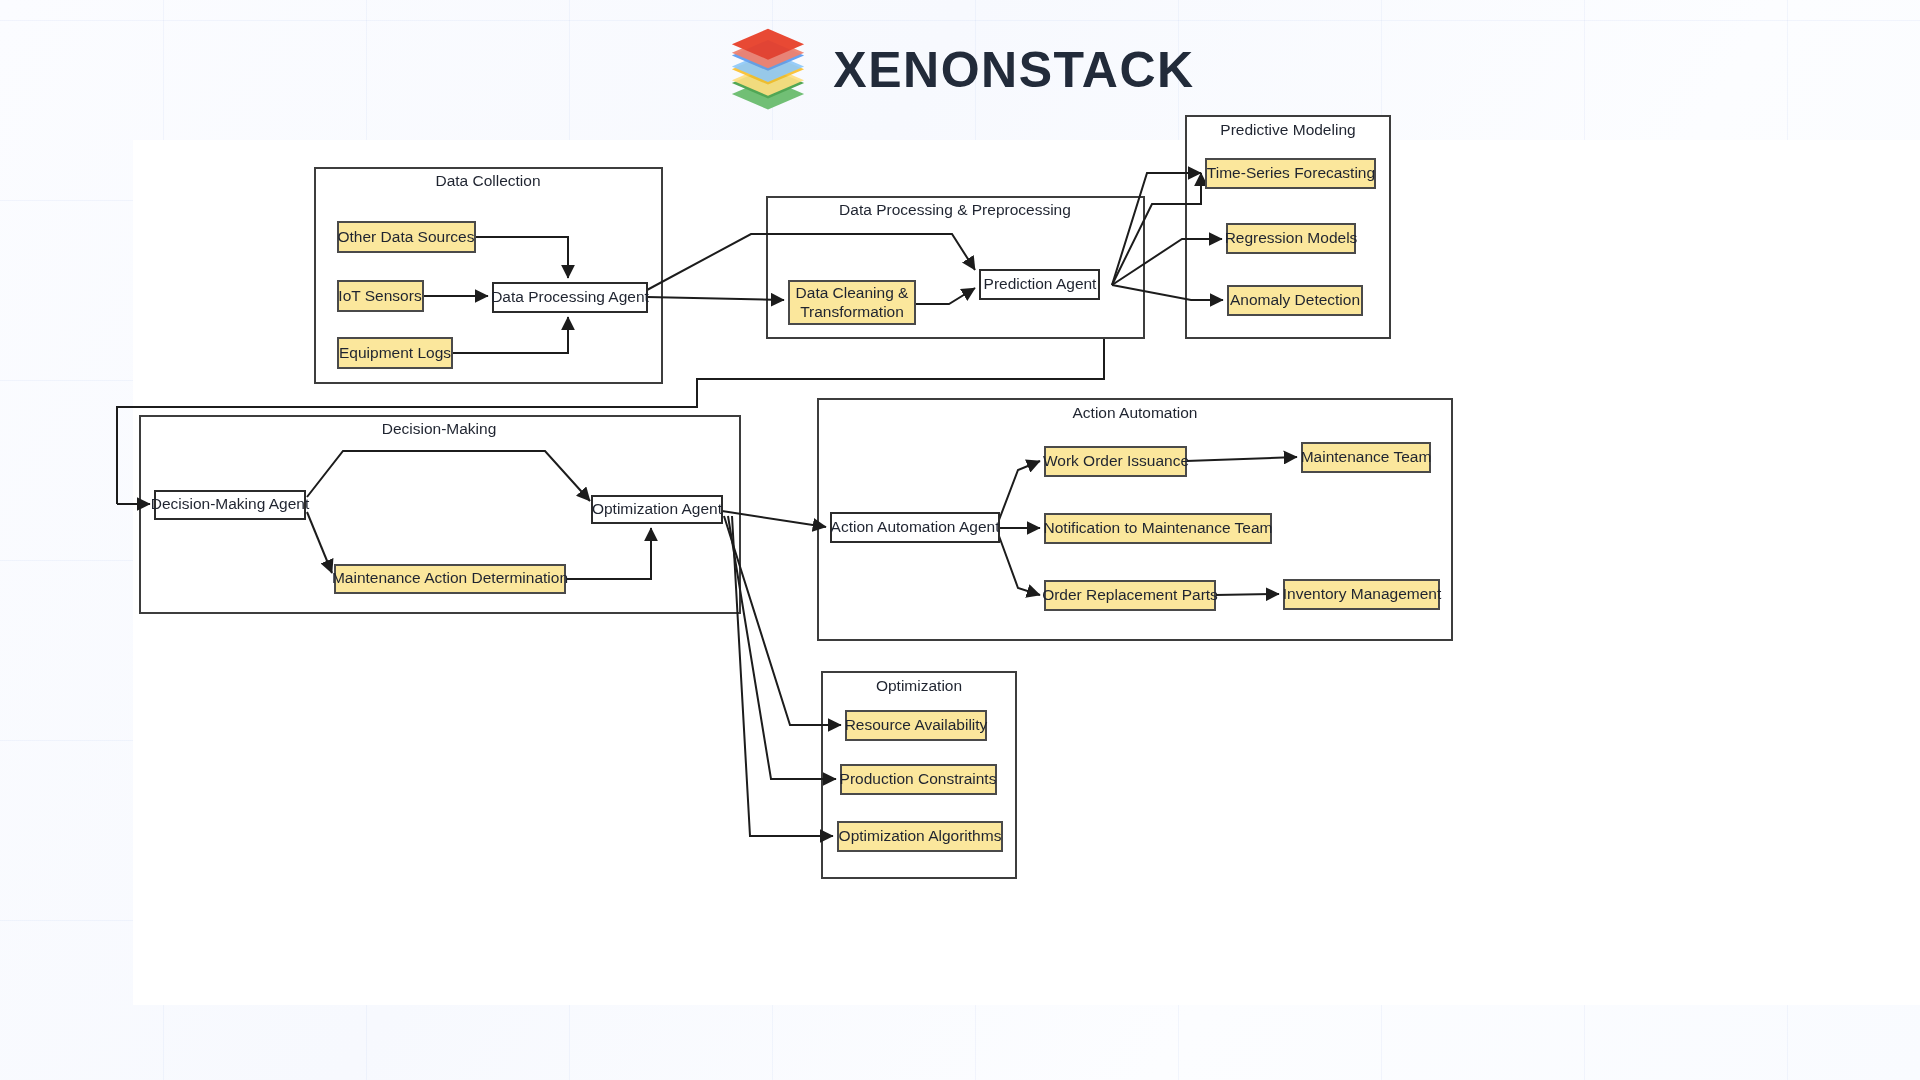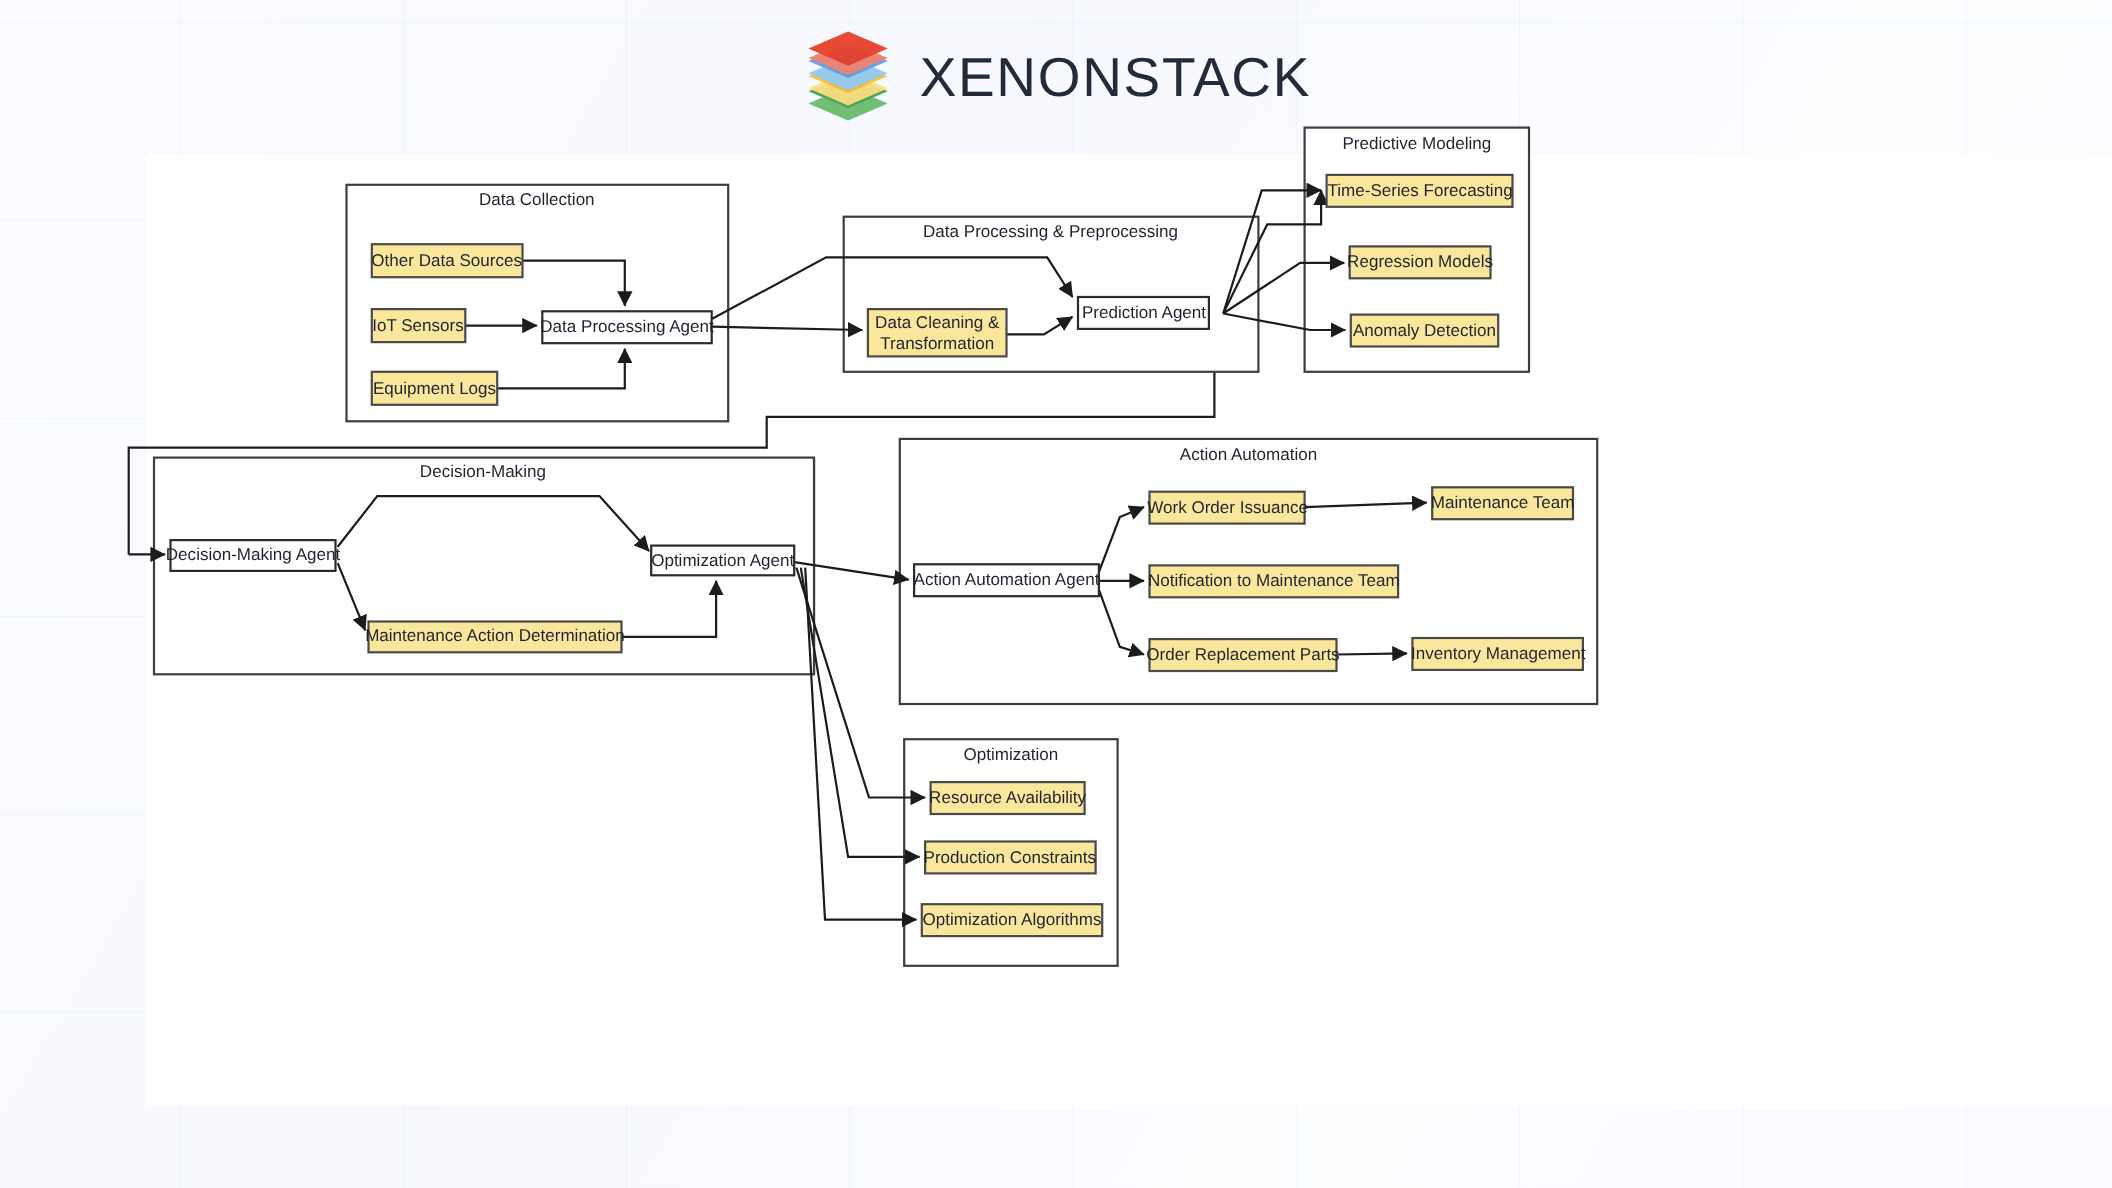--- a/index.html
+++ b/index.html
@@ -43,21 +43,21 @@
     top: 22px;
     width: 1920px;
     height: 96px;
     display: flex;
     align-items: center;
     justify-content: center;
     gap: 22px;
   }
   #brand-name {
     font-size: 50px;
-    font-weight: 400;
+    font-weight: 700;
     letter-spacing: 1.5px;
     color: #222b3a;
     font-family: "Liberation Sans", sans-serif;
   }
   #logo { width: 86px; height: 86px; display:block; }
   #diagram {
     position: absolute;
     left: 0;
     top: 0;
     width: 1920px;

